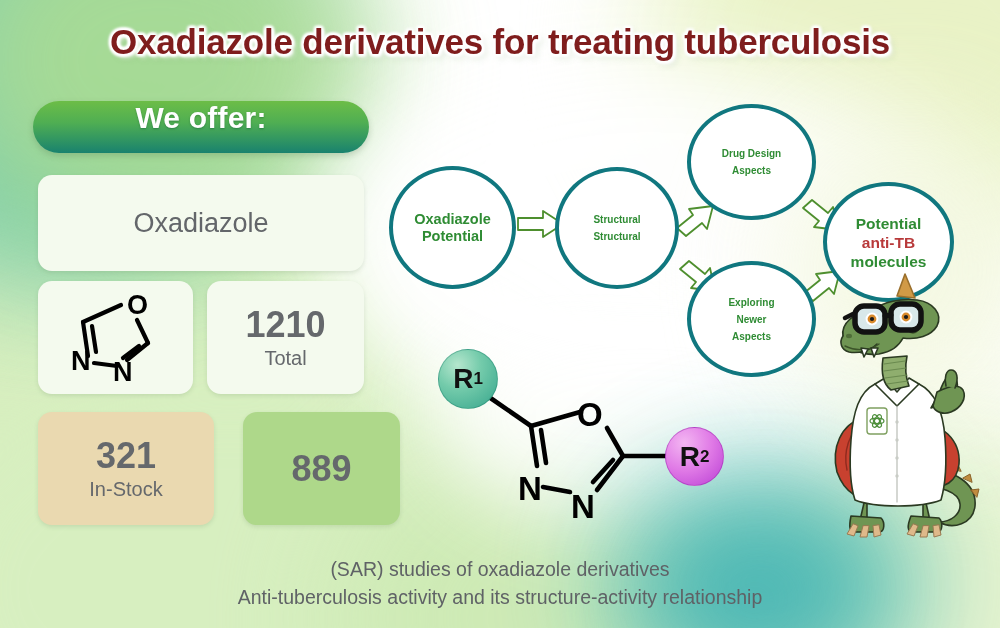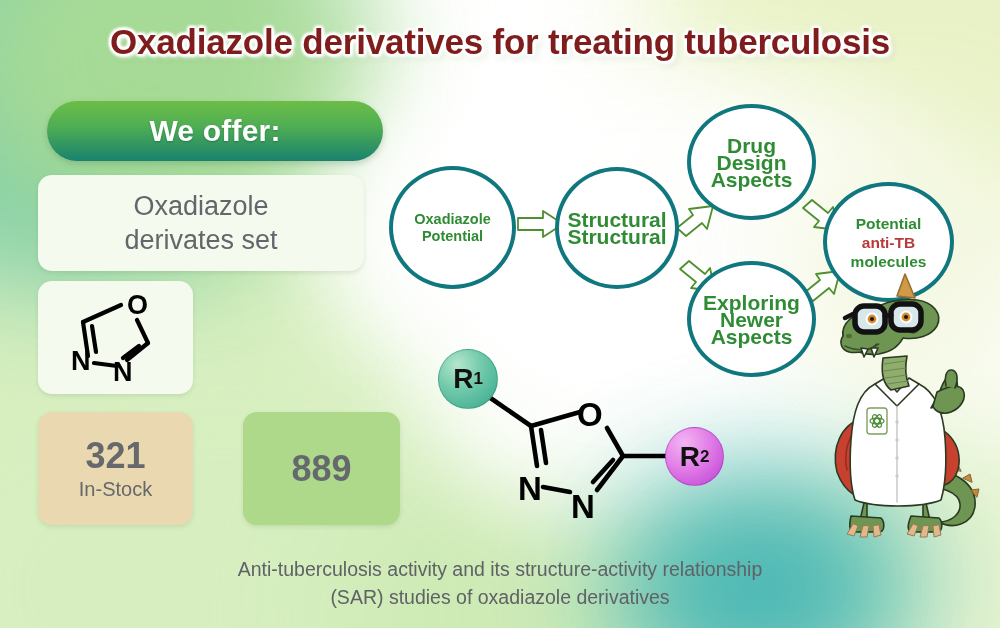--- a/index.html
+++ b/index.html
@@ -39,60 +39,60 @@
     text-shadow:
       0 0 2px #fff, 0 0 2px #fff,
       2px 0 3px #fff,-2px 0 3px #fff,0 2px 3px #fff,0 -2px 3px #fff,
       2px 2px 3px #fff,-2px -2px 3px #fff,2px -2px 3px #fff,-2px 2px 3px #fff,
       3px 3px 5px rgba(255,255,255,.95), 4px 4px 7px rgba(120,160,110,.30);
     white-space:nowrap;
   }
 
   
   .pill{
-    position:absolute;left:47px;top:101px;width:336px;height:60px;
+    position:absolute;left:33px;top:101px;width:336px;height:52px;
     border-radius:30px;
     background:linear-gradient(180deg,#6cbd47 0%,#4fae53 42%,#19826e 100%);
     box-shadow:0 3px 6px rgba(60,90,60,.22);
-    display:flex;align-items:center;justify-content:center;
+    display:flex;align-items:flex-start;justify-content:center;
   }
   .pill-text{
     color:#fff;font-size:30px;font-weight:bold;letter-spacing:.2px;
     text-shadow:0 1px 2px rgba(0,60,40,.35);
   }
   .card{
     position:absolute;border-radius:14px;
     box-shadow:0 2px 4px rgba(90,120,80,.16);
     display:flex;flex-direction:column;align-items:center;justify-content:center;
   }
   .card-white{background:#f4faee;}
   .card-sand{background:#ead9b0;}
   .card-green{background:#aed88a;margin-left:36px;}
 
   .c-set{left:38px;top:175px;width:326px;height:96px;}
   .c-set .setline{
     color:#63666a;font-size:27px;line-height:34px;font-weight:normal;text-align:center;
   }
   .c-ring{left:38px;top:281px;width:155px;height:113px;}
   .c-total{left:207px;top:281px;width:157px;height:113px;}
-  .c-stock{left:38px;top:412px;width:155px;height:113px;}
+  .c-stock{left:38px;top:412px;width:176px;height:113px;}
   .c-demand{left:207px;top:412px;width:157px;height:113px;}
 
   .big-num{color:#65686c;font-size:36px;font-weight:bold;line-height:40px;}
   .sub-lbl{color:#65686c;font-size:20px;line-height:24px;margin-top:1px;}
 
   
   .circ{
     position:absolute;border-radius:50%;
     border:4px solid #10777f;background:#ffffff;
     display:flex;align-items:center;justify-content:center;text-align:center;
     box-sizing:border-box;
   }
   .circ-txt{
-    color:#2f8c34;font-weight:bold;font-size:21px;line-height:17px;
+    color:#2f8c34;font-weight:bold;font-size:10px;line-height:17px;
     padding:0 6px;
   }
   .circ-txt .red{color:#b8393a;}
   .c1{left:389px;top:166px;width:127px;height:123px;}
   .c2{left:555px;top:167px;width:124px;height:122px;}
   .c3{left:687px;top:104px;width:129px;height:116px;}
   .c4{left:687px;top:261px;width:129px;height:116px;}
   .c5{left:823px;top:182px;width:131px;height:120px;}
   .c1 .circ-txt{font-size:14.5px;}
   .c5 .circ-txt{font-size:15.5px;line-height:19px;}
@@ -149,40 +149,43 @@
   <div class="bg-blob b-teal2"></div>
 
   <div class="title">Oxadiazole derivatives for treating tuberculosis</div>
 
   <div class="pill">
     <span class="pill-text">We offer:</span>
   </div>
 
   <div class="card card-white c-set">
     <div class="setline">Oxadiazole</div>
-    <div class="setline">derivates set</div>
   </div>
 
   <div class="card card-white c-ring">
     <svg width="110" height="92" viewBox="0 0 110 92">
       <g stroke="#000" stroke-width="4.2" fill="none" stroke-linecap="round">
         <line x1="22" y1="30" x2="60" y2="13"></line>
         <line x1="22" y1="30" x2="27" y2="64"></line>
         <line x1="31" y1="34" x2="35" y2="60"></line>
         <line x1="33" y1="71" x2="56" y2="74"></line>
         <line x1="76" y1="28" x2="87" y2="51"></line>
         <line x1="87" y1="51" x2="66" y2="68"></line>
         <line x1="78" y1="54" x2="62" y2="66"></line>
       </g>
       <text x="66" y="22" font-family="'Liberation Sans',sans-serif" font-size="27" font-weight="bold" fill="#000">O</text>
       <text x="10" y="78" font-family="'Liberation Sans',sans-serif" font-size="27" font-weight="bold" fill="#000">N</text>
       <text x="52" y="89" font-family="'Liberation Sans',sans-serif" font-size="27" font-weight="bold" fill="#000">N</text>
     </svg>
   </div>
 
+  <div class="card card-white c-total">
+    <div class="big-num">1210</div>
+    <div class="sub-lbl">Total</div>
+  </div>
 
   <div class="card card-sand c-stock">
     <div class="big-num">321</div>
     <div class="sub-lbl">In-Stock</div>
   </div>
 
   <div class="card card-green c-demand">
     <div class="big-num">889</div>
   </div>
 
@@ -364,17 +367,17 @@
       <circle cx="67" cy="47" r="6.4" fill="#ffffff" stroke="none"></circle>
       <circle cx="67" cy="47" r="4.4" fill="#d98a2b" stroke="none"></circle>
       <circle cx="67" cy="47" r="2.1" fill="#1a1a1a" stroke="none"></circle>
       <circle cx="101" cy="45" r="6.4" fill="#ffffff" stroke="none"></circle>
       <circle cx="101" cy="45" r="4.4" fill="#d98a2b" stroke="none"></circle>
       <circle cx="101" cy="45" r="2.1" fill="#1a1a1a" stroke="none"></circle>
     </g>
   </svg>
 
   <div class="caption">
+    <div>(SAR) studies of oxadiazole derivatives</div>
     <div>Anti-tuberculosis activity and its structure-activity relationship</div>
-    <div>(SAR) studies of oxadiazole derivatives</div>
   </div>
 
 </div>
 
 </body></html>

